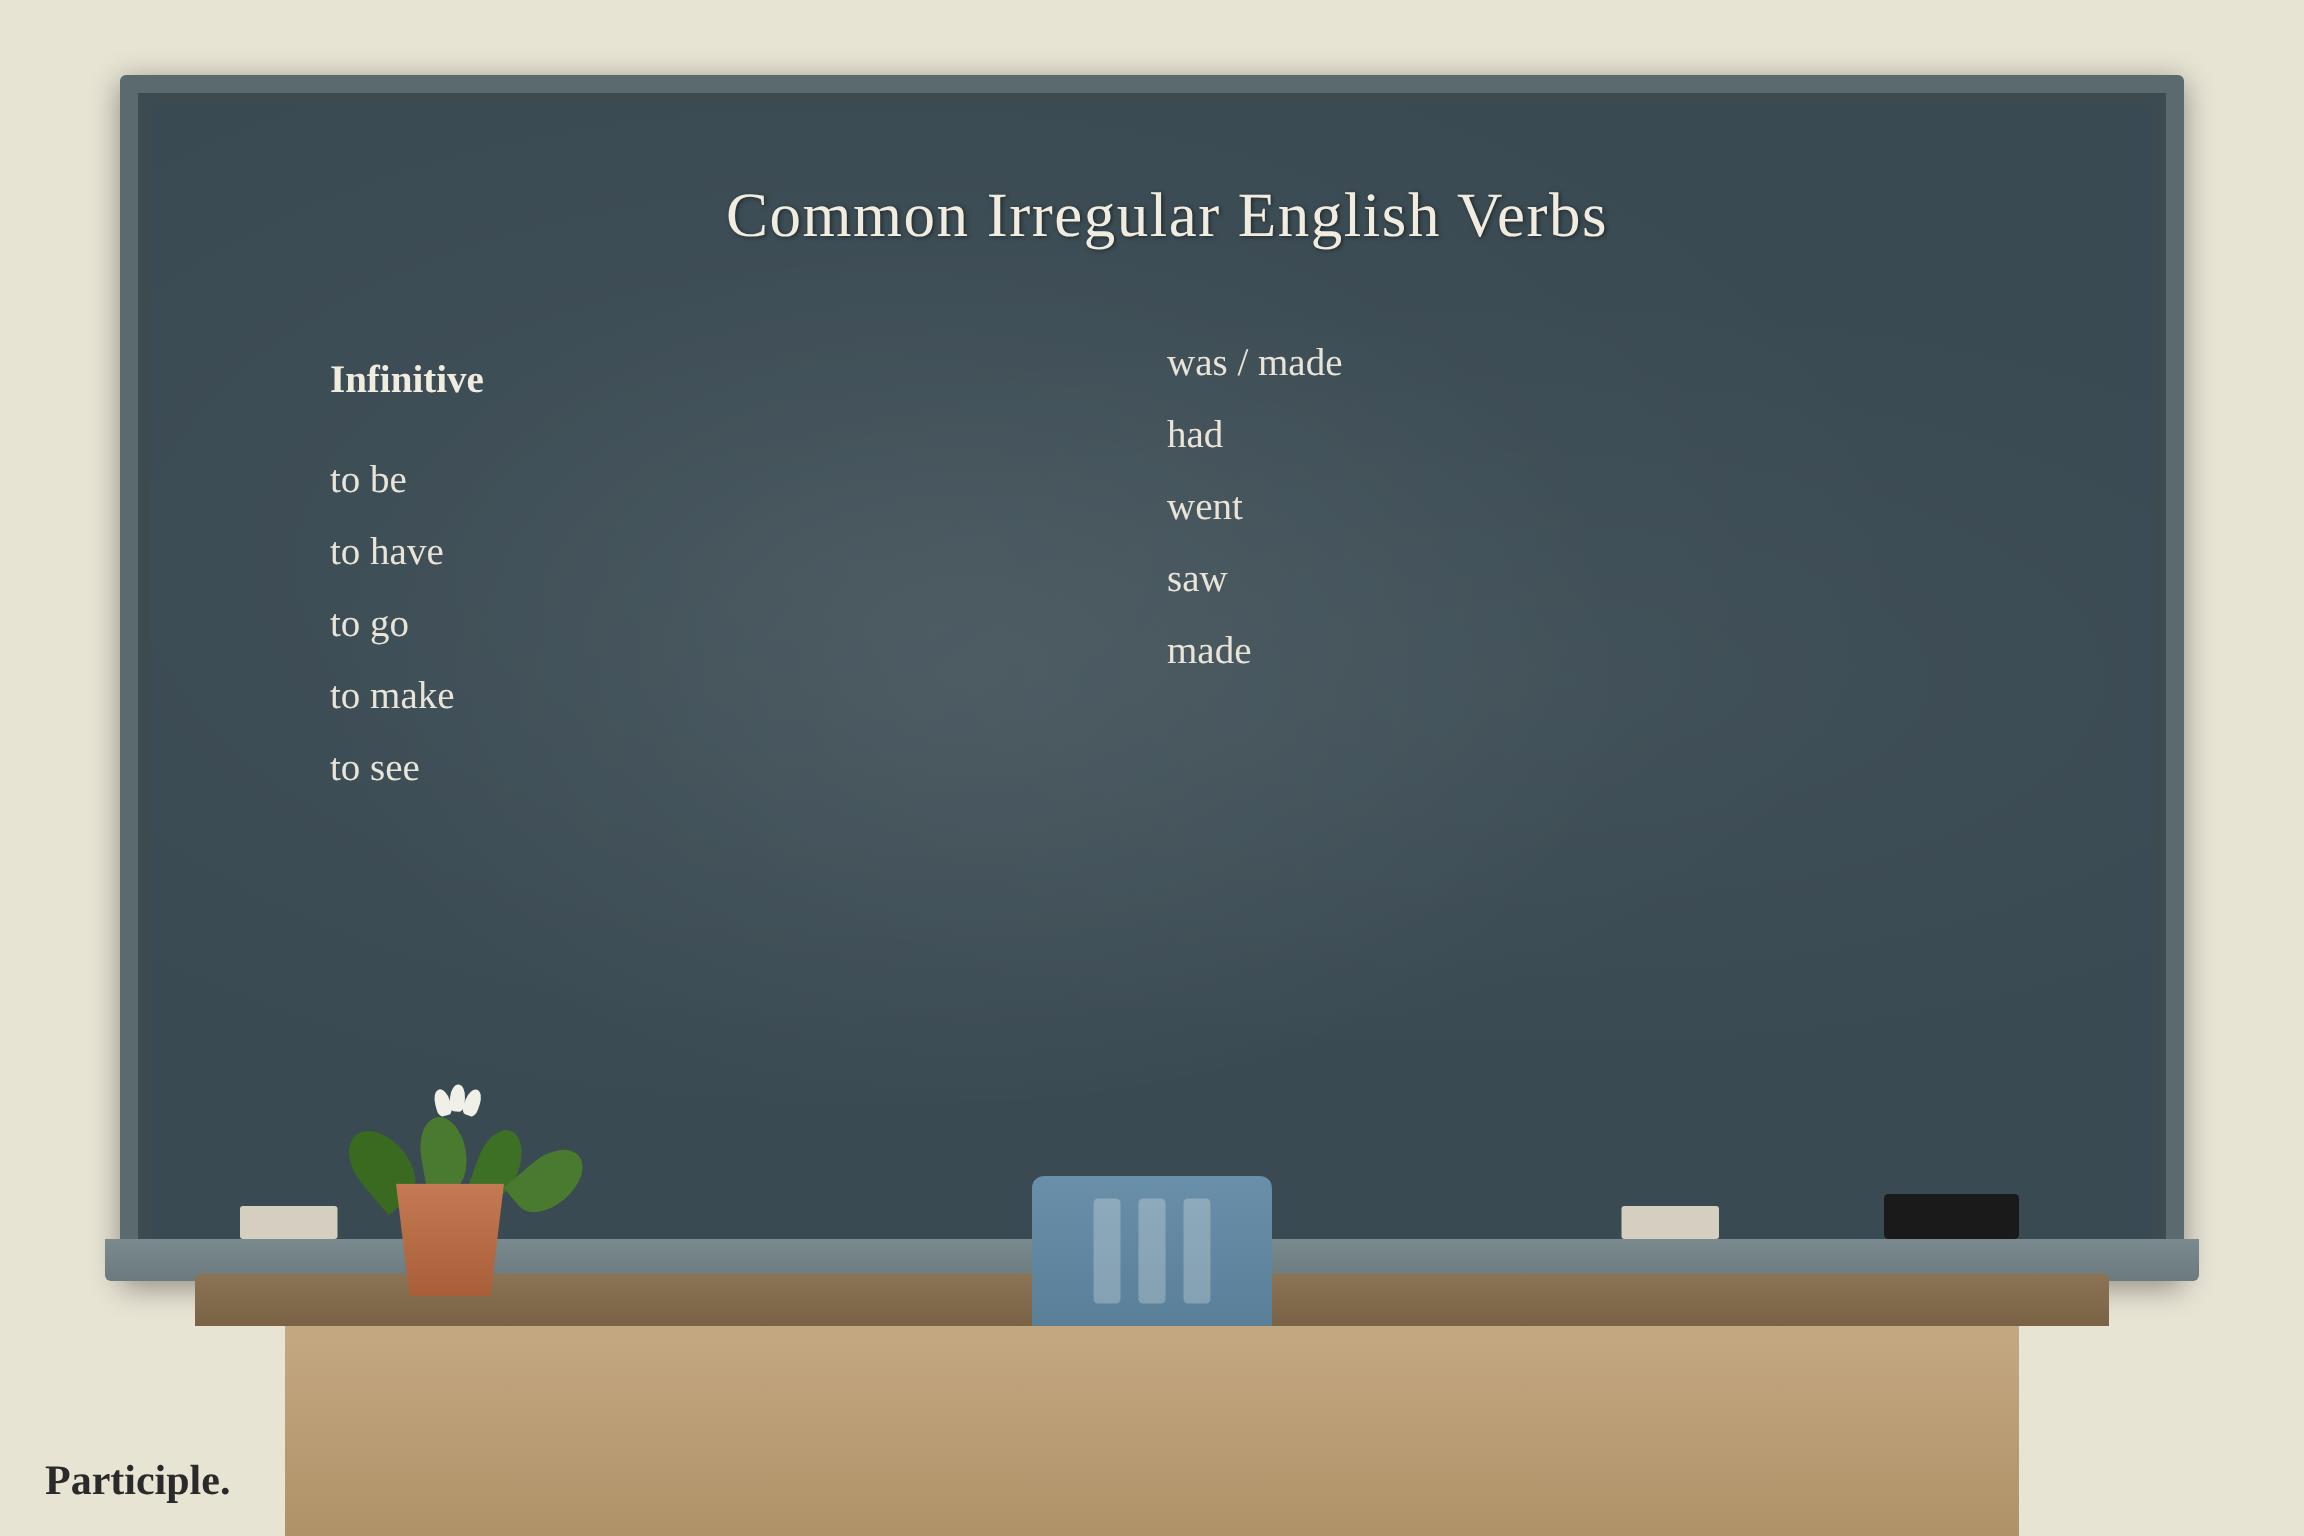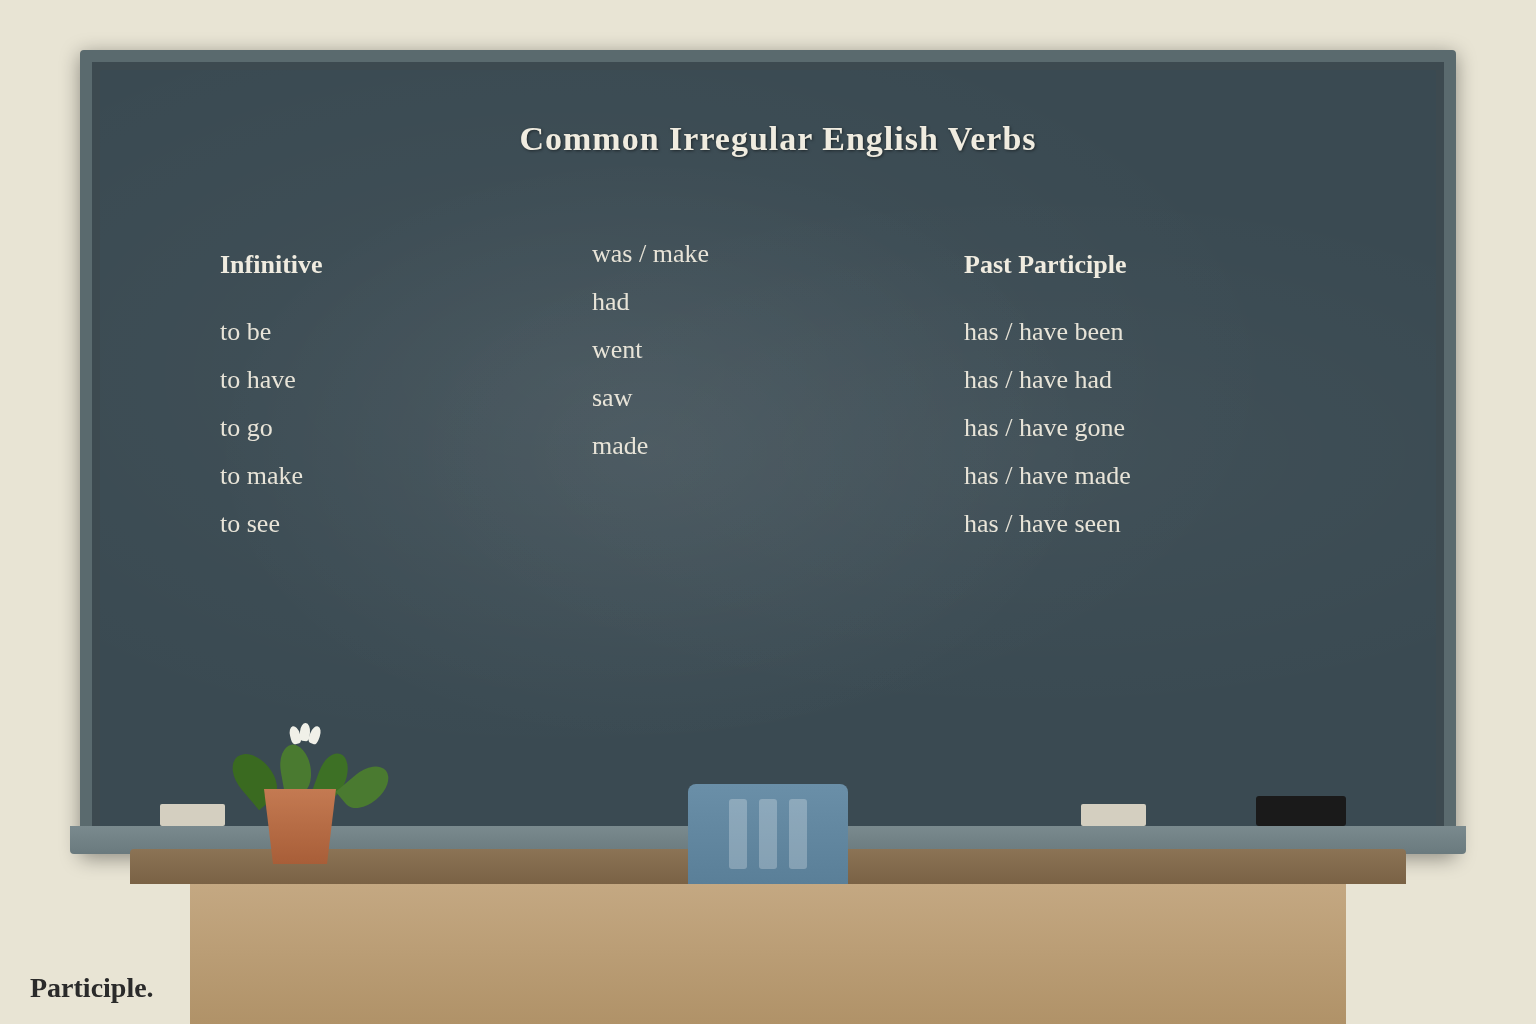--- a/index.html
+++ b/index.html
@@ -62,25 +62,25 @@
     
     .board-content {
       position: absolute;
       inset: 0;
       padding: 50px 100px 60px 120px;
       color: #ffffff;
     }
 
     .board-title {
       text-align: center;
-      font-size: 34px;
-      font-weight: bold;
+      font-size: 42px;
+      font-weight: normal;
       font-family: Georgia, serif;
       color: #f0ece0;
-      margin-bottom: 72px;
+      margin-bottom: 50px;
       text-shadow: 1px 1px 3px rgba(0,0,0,0.5);
       letter-spacing: 1px;
     }
 
     .columns-container {
       display: flex;
       flex-direction: row;
       gap: 0;
       width: 100%;
     }
@@ -332,35 +332,27 @@
         <div class="column">
           <div class="col-header">Infinitive</div>
           <div class="col-item">to be</div>
           <div class="col-item">to have</div>
           <div class="col-item">to go</div>
           <div class="col-item">to make</div>
           <div class="col-item">to see</div>
         </div>
 
         <div class="column">
-          <div class="col-item">was / make</div>
+          <div class="col-item">was / made</div>
           <div class="col-item">had</div>
           <div class="col-item">went</div>
           <div class="col-item">saw</div>
           <div class="col-item">made</div>
         </div>
 
-        <div class="column">
-          <div class="col-header">Past Participle</div>
-          <div class="col-item">has / have been</div>
-          <div class="col-item">has / have had</div>
-          <div class="col-item">has / have gone</div>
-          <div class="col-item">has / have made</div>
-          <div class="col-item">has / have seen</div>
-        </div>
 
       </div>
     </div>
   </div>
 </div>
 
 <div class="chalkboard-ledge"></div>
 
 <div class="eraser-left"></div>
 <div class="eraser-right"></div>

